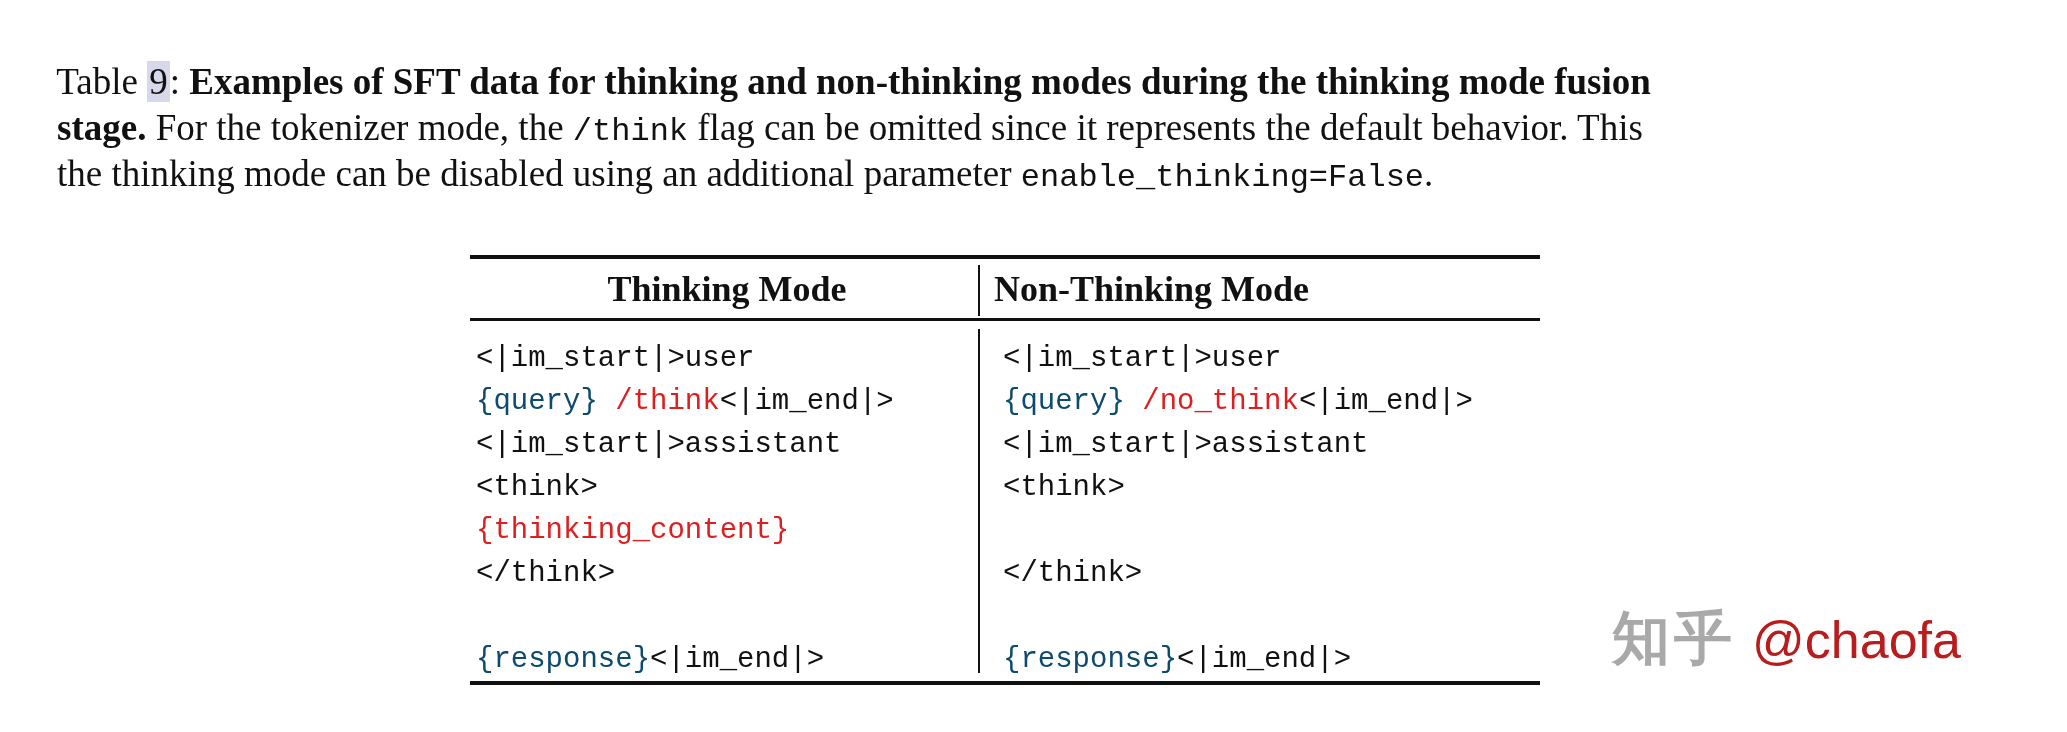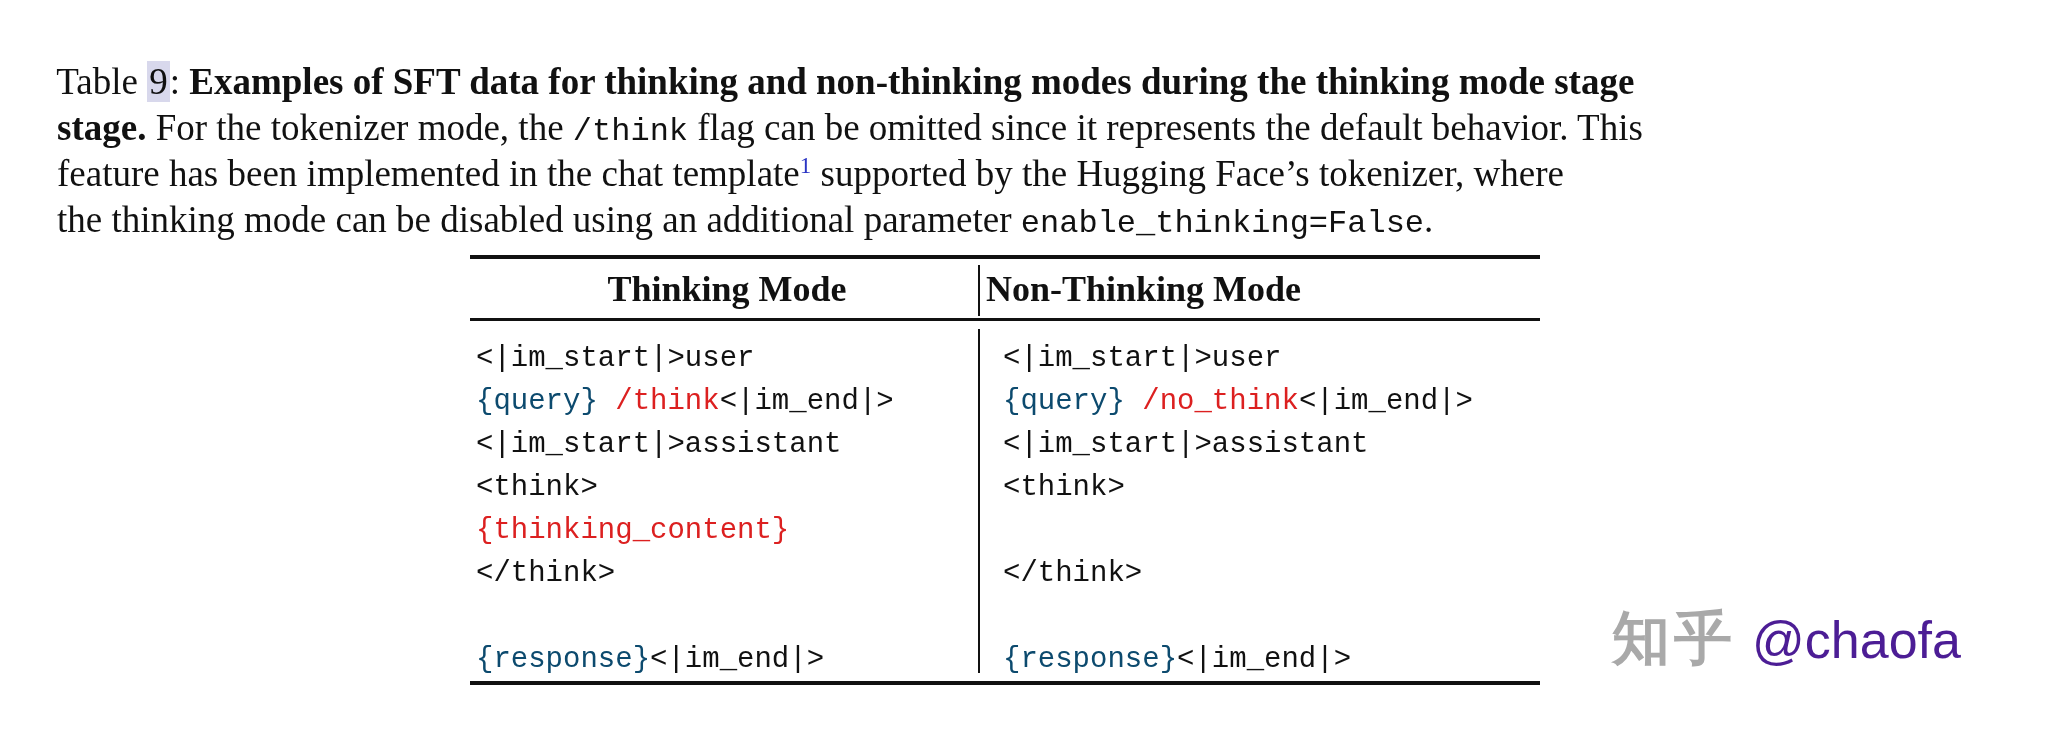--- a/index.html
+++ b/index.html
@@ -15,49 +15,46 @@
   .r-sup  { color:#2b35c4; vertical-align:super; font-size:23px; line-height:0; }
   .r-hl   { background:#d8d8ec; padding:0 2px; }
 
   
   .sft-table { position:absolute; left:470px; top:255px; width:1070px; }
   .rule-top    { height:4px; background:#111; }
   .rule-mid    { height:3px; background:#111; }
   .rule-bottom { height:4px; background:#111; }
   .thead { display:flex; height:59px; align-items:center; font-weight:bold; font-size:36px; }
   .th-left  { width:508px; padding-left:6px;text-align:center; }
-  .th-right { padding-left:8px; }
+  .th-right { padding-left:16px; }
   .tbody { display:flex; padding-top:16px; height:360px; }
   .col-left  { width:508px; padding-left:6px; }
   .col-right { padding-left:25px; }
   .code-line { white-space:pre; font-family:"Liberation Mono", monospace; font-size:29px; line-height:43px; height:43px; }
   .c-k { color:#111111; }
   .c-b { color:#0c4a6e; }
   .c-r { color:#dc2020; }
   .divider-header { position:absolute; left:508px; top:10px;  width:2px; height:51px;  background:#111; }
   .divider-body   { position:absolute; left:508px; top:74px;  width:2px; height:344px; background:#111; }
 
   
   .watermark { position:absolute; left:1612px; top:600px; color:#a9a9a9;
                font-family:"Liberation Sans", sans-serif; display:flex; align-items:baseline; gap:16px; }
   .wm-brand  { font-size:58px; font-weight:700; letter-spacing:4px; }
-  .wm-handle { font-size:52px; font-weight:400; color:#4c1d95; }
+  .wm-handle { font-size:52px; font-weight:400; color:#b91c1c; }
 </style>
 </head>
 <body>
 
 <div class="caption">
   <div class="cap-line">
-    <span class="r-serif">Table </span><span class="r-serif r-hl">9</span><span class="r-serif">: </span><span class="r-bold">Examples of SFT data for thinking and non-thinking modes during the thinking mode stage</span>
+    <span class="r-serif">Table </span><span class="r-serif r-hl">9</span><span class="r-serif">: </span><span class="r-bold">Examples of SFT data for thinking and non-thinking modes during the thinking mode fusion</span>
   </div>
   <div class="cap-line">
     <span class="r-bold">stage.</span><span class="r-serif"> For the tokenizer mode, the </span><span class="r-mono">/think</span><span class="r-serif"> flag can be omitted since it represents the default behavior. This</span>
-  </div>
-  <div class="cap-line">
-    <span class="r-serif">feature has been implemented in the chat template</span><span class="r-sup">1</span><span class="r-serif"> supported by the Hugging Face’s tokenizer, where</span>
   </div>
   <div class="cap-line">
     <span class="r-serif">the thinking mode can be disabled using an additional parameter </span><span class="r-mono">enable_thinking=False</span><span class="r-serif">.</span>
   </div>
 </div>
 
 <div class="sft-table">
   <div class="rule-top"></div>
   <div class="thead">
     <div class="th-left">Thinking Mode</div>

